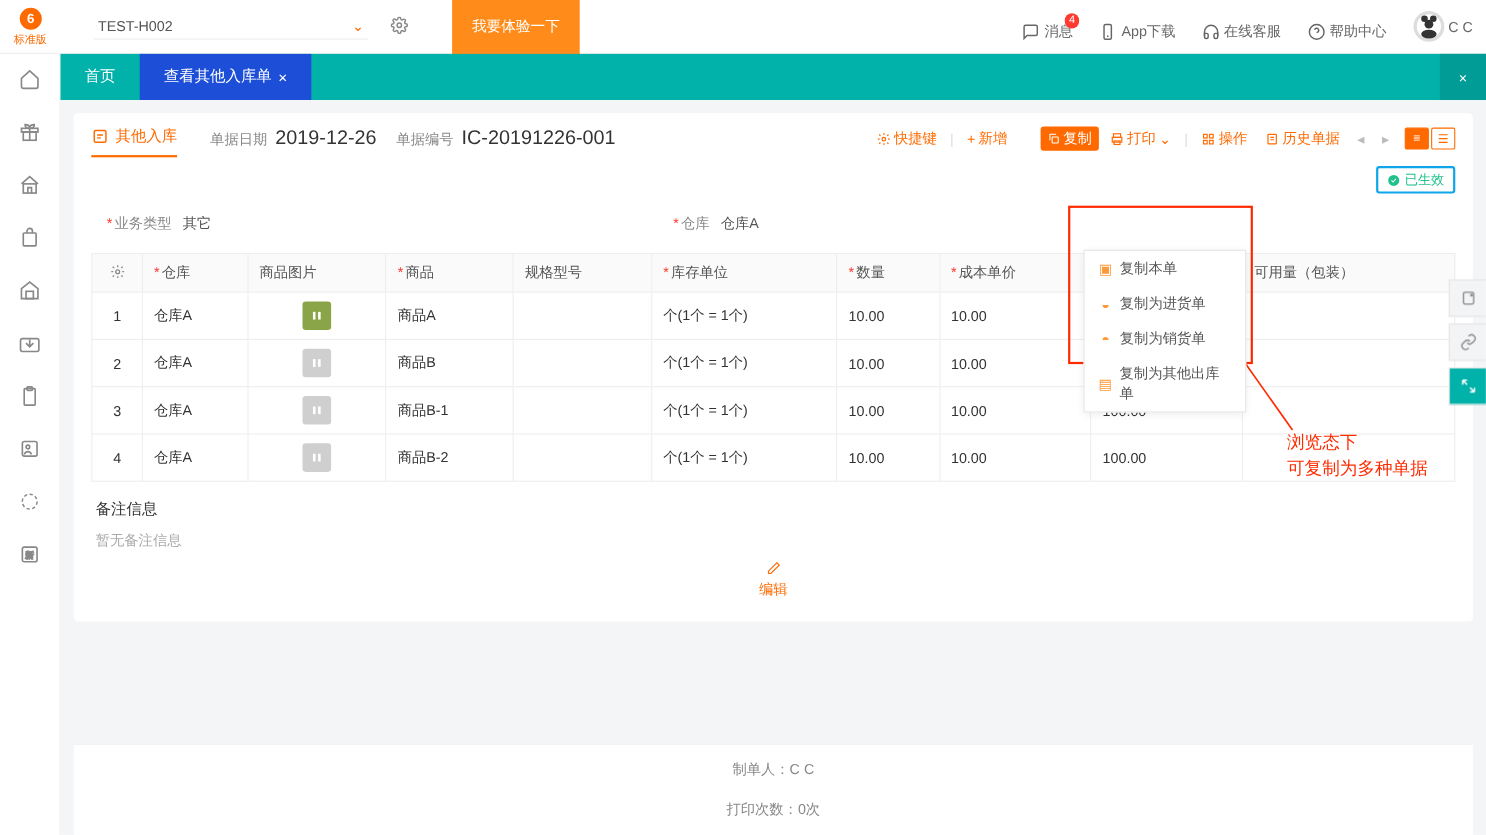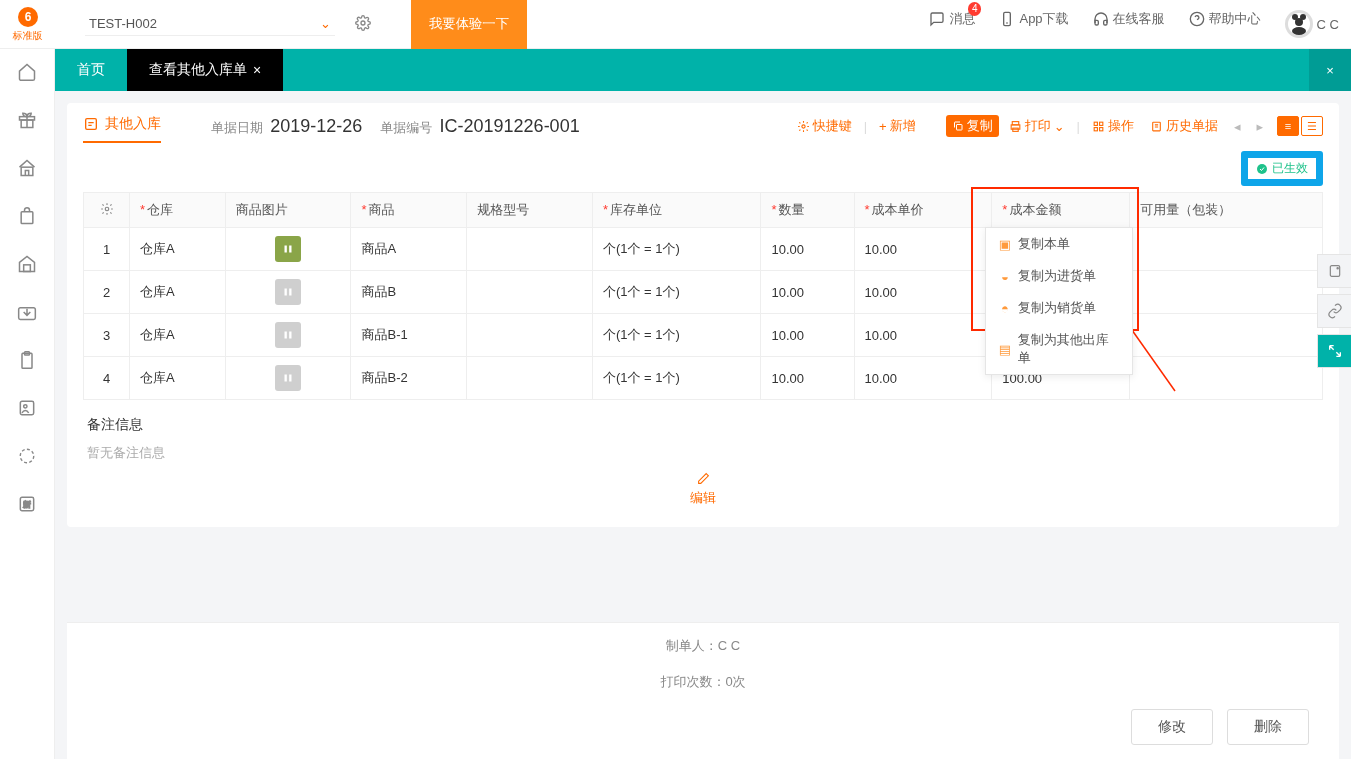--- a/index.html
+++ b/index.html
@@ -8,46 +8,46 @@
 
   
   .top-header { height: 49px; border-bottom: 1px solid #eee; display: flex; align-items: center; padding: 0 12px 0 0; gap: 10px; }
   .logo { width: 55px; display: flex; flex-direction: column; align-items: center; justify-content: center; }
   .logo svg { width: 24px; height: 24px; }
   .logo-text { color: #ff6a00; font-size: 10px; }
   .selector { margin-left: 20px; width: 250px; display: flex; align-items: center; justify-content: space-between; border-bottom: 1px solid #eee; padding: 4px 4px; color: #555; }
   .caret-down { color: #ff6a00; }
   .gear-top { color: #888; margin-left: 10px; }
   .try-btn { background: #ff8c1a; color: #fff; border: none; border-radius: 4px; padding: 24px 18px; margin-left: 30px; cursor: pointer; }
-  .top-right { margin-left: auto; display: flex; align-items: flex-start; gap: 24px; color: #666; }
+  .top-right { margin-left: auto; display: flex; align-items: flex-end; gap: 24px; color: #666; }
   .tr-item { display: flex; align-items: center; gap: 4px; cursor: pointer; font-size: 13px; }
   .badge { position: relative; }
   .badge-dot { position: absolute; top: -8px; right: -6px; background: #ff3b30; color: #fff; font-size: 10px; border-radius: 8px; padding: 0 4px; line-height: 14px; }
   .avatar { width: 28px; height: 28px; border-radius: 50%; background: #ddd; display:flex; align-items:center; justify-content:center; overflow:hidden;}
   .avatar svg { width: 24px; height: 24px; }
 
   
   .main { flex: 1; display: flex; min-height: 0; }
 
   .sidebar { width: 55px; border-right: 1px solid #eee; display: flex; flex-direction: column; align-items: center; padding-top: 8px; gap: 18px; color: #888; }
   .sidebar .sb-item { width: 40px; height: 30px; display: flex; align-items: center; justify-content: center; cursor: pointer; }
 
   .content { flex: 1; display: flex; flex-direction: column; min-width: 0; }
 
   .tabs-bar { height: 42px; background: #00b2a9; display: flex; align-items: stretch; }
   .tab { padding: 0 22px; display: flex; align-items: center; color: #fff; cursor: pointer; gap: 6px; font-size: 14px; }
-  .tab.active { background: #000000; }
+  .tab.active { background: #1d4ed8; }
   .tab-close { font-size: 14px; }
   .tabs-close-all { margin-left: auto; width: 42px; display:flex; align-items:center; justify-content:center; color:#fff; background:#009c95; cursor:pointer; }
 
   .page-body { flex: 1; background: #f4f5f7; padding: 12px 12px 0 12px; display:flex; flex-direction:column; min-height:0; position:relative; }
 
   .card { background: #fff; border-radius: 4px; padding: 0; display:flex; flex-direction:column; }
 
-  .card-header { display: flex; align-items: flex-end; padding: 12px 16px 6px 16px; gap: 20px; position: relative; }
+  .card-header { display: flex; align-items: flex-start; padding: 12px 16px 6px 16px; gap: 0; position: relative; }
   .doc-title { color: #ff6a00; font-weight: 500; display:flex;align-items:center;gap:6px; font-size:14px; border-bottom:2px solid #ff6a00; padding-bottom:8px; margin-bottom:-6px;}
   .ch-meta { color:#888; margin-left: 30px; display:flex; align-items:baseline; gap:18px;}
   .ch-meta .value { color:#333; font-size:18px;}
   .ch-tools { margin-left:auto; display:flex; align-items:center; gap:4px; color:#666; font-size:13px;}
   .ch-tools .tool { display:flex; align-items:center; gap:3px; padding:2px 6px; cursor:pointer; border-radius:3px;}
   .ch-tools .tool.orange { color:#ff6a00; }
   .ch-tools .tool.copy-active { background:#ff6a00; color:#fff;margin-left:20px; }
   .ch-tools .sep { color:#ddd; margin: 0 2px; }
   .ch-tools .view-toggle { display:flex; gap:2px; margin-left:4px;}
   .ch-tools .vt-btn { width:22px; height:20px; display:flex; align-items:center; justify-content:center; border:1px solid #ff6a00; color:#ff6a00; border-radius:2px; cursor:pointer; font-size:11px;}
@@ -56,21 +56,21 @@
   .annot-box { position:absolute; border:2px solid #ff2a00; pointer-events:none; }
   .annot-box.main-box { top:96px; left:916px; width:168px; height:144px; }
   .annot-arrow { position:absolute; pointer-events:none; }
   .annot-text { position:absolute; color:#ff2a00; font-size:16px; line-height:1.5; pointer-events:none; }
 
   .dropdown { position:absolute; top:136px; left:930px; width:148px; background:#fff; border:1px solid #e5e5e5; box-shadow:0 2px 8px rgba(0,0,0,0.08); z-index:5; }
   .dropdown .dd-item { padding:7px 12px; display:flex; align-items:center; gap:6px; cursor:pointer; font-size:13px; color:#555;}
   .dd-icon { width:14px; height:14px; display:flex; align-items:center; justify-content:center;}
 
   .status-row { display:flex; justify-content:flex-end; padding: 8px 16px 0 16px;}
-  .status-chip { border:7px solid #0ea5e9; color:#1fc28b; border-radius:3px; padding:2px 8px; display:flex; align-items:center; gap:4px; font-size:12px;}
+  .status-chip { border:2px solid #0ea5e9; color:#1fc28b; border-radius:3px; padding:2px 8px; display:flex; align-items:center; gap:4px; font-size:12px;}
 
   .info-row { display:flex; gap:120px; padding:18px 30px 12px 30px; color:#555;}
   .info-item .req { color:#ff3b30; margin-right:2px;}
   .info-item .lbl { color:#888; margin-right:10px;}
 
   .table-wrap { padding: 6px 16px 10px 16px; }
   table { width:100%; border-collapse: collapse; font-size:13px;}
   th, td { border:1px solid #eee; padding:8px 10px; text-align:left; }
   th { background:#fafafa; font-weight:500; color:#555;}
   th .req { color:#ff3b30; margin-right:2px;}
@@ -320,20 +320,24 @@
           <div class="status-row">
             <span class="status-chip">
               <svg width="12" height="12" viewBox="0 0 24 24" fill="currentColor">
                   <circle cx="12" cy="12" r="10"></circle>
                   <path d="M8 12l3 3 5-6" stroke="#fff" stroke-width="2" fill="none"></path>
                 </svg>
               <span>已生效</span>
             </span>
           </div>
 
+          <div class="info-row">
+            <div class="info-item"><span class="req">*</span><span class="lbl">业务类型</span><span>其它</span></div>
+            <div class="info-item" style="margin-left:300px;"><span class="req">*</span><span class="lbl">仓库</span><span>仓库A</span></div>
+          </div>
 
           <div class="table-wrap">
             <table>
               <thead>
                 <tr>
                   <th class="gear-col"><svg width="14" height="14" viewBox="0 0 24 24" fill="none" stroke="#888" stroke-width="2">
                         <circle cx="12" cy="12" r="3"></circle>
                         <path d="M12 2v3M12 19v3M4.2 4.2l2.1 2.1M17.7 17.7l2.1 2.1M2 12h3M19 12h3M4.2 19.8l2.1-2.1M17.7 6.3l2.1-2.1"></path>
                       </svg></th>
                   <th><span class="req">*</span><span>仓库</span></th>
@@ -454,28 +458,28 @@
 
         <div class="annot-box main-box"></div>
         <svg class="annot-arrow" style="top:140px; left:1040px;" width="90" height="170">
           <defs>
               <marker id="ah" markerWidth="8" markerHeight="8" refX="6" refY="3" orient="auto">
                 <path d="M0,0 L7,3 L0,6 z" fill="#ff2a00"></path>
               </marker>
             </defs>
           <line x1="80" y1="160" x2="8" y2="58" stroke="#ff2a00" stroke-width="1.5" marker-end="url(#ah)"></line>
         </svg>
+        <div class="annot-text" style="top:300px; left:1115px;">
+          <div>浏览态下</div>
+          <div>可复制为多种单据</div>
+        </div>
 
         <div class="footer-bar">
           <span>制单人：C C</span>
           <span>打印次数：0次</span>
-          <div class="actions">
-            <button class="foot-btn">修改</button>
-            <button class="foot-btn">删除</button>
-          </div>
         </div>
 
       </div>
     </div>
   </div>
 
   <div class="right-rail">
     <div class="rr-btn">
         <svg width="16" height="16" viewBox="0 0 24 24" fill="none" stroke="currentColor" stroke-width="1.8">
           <rect x="5" y="4" width="14" height="16" rx="2"></rect>

